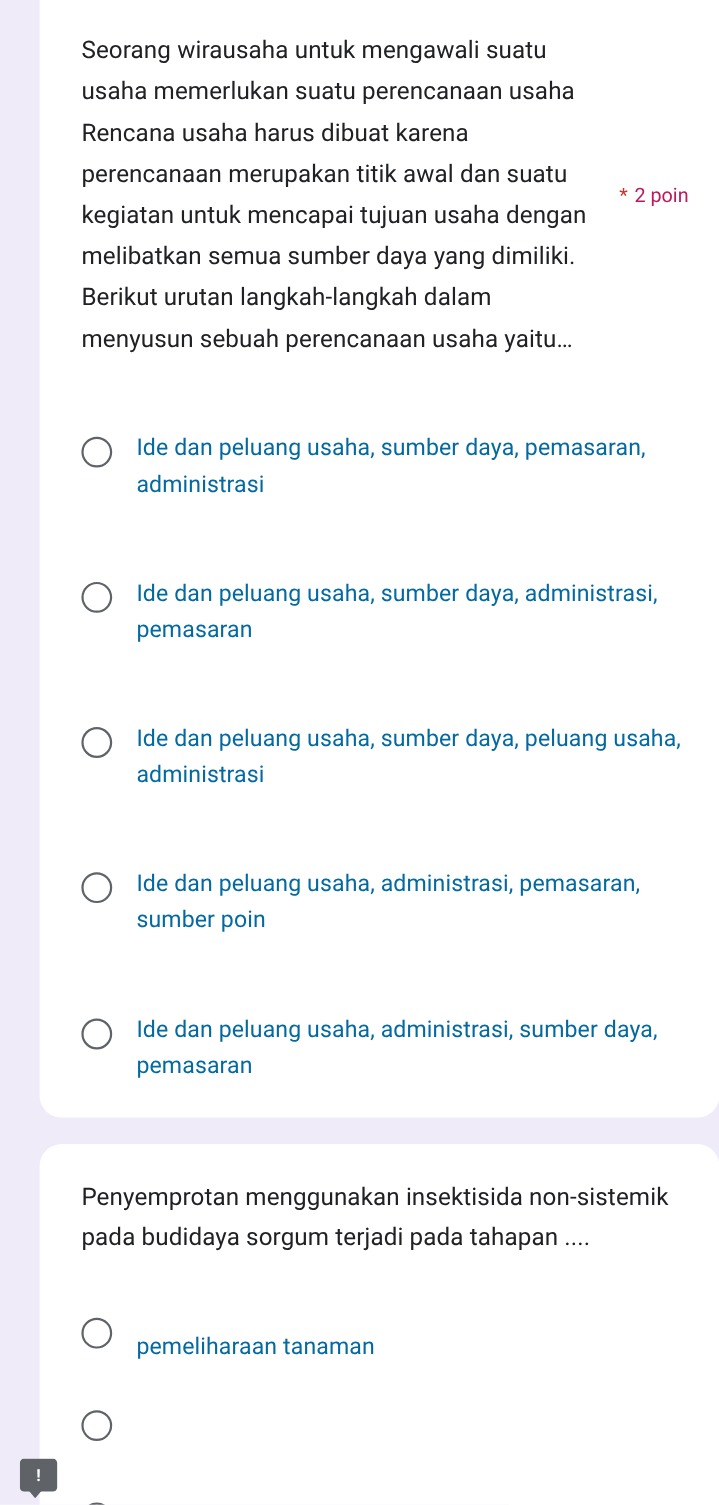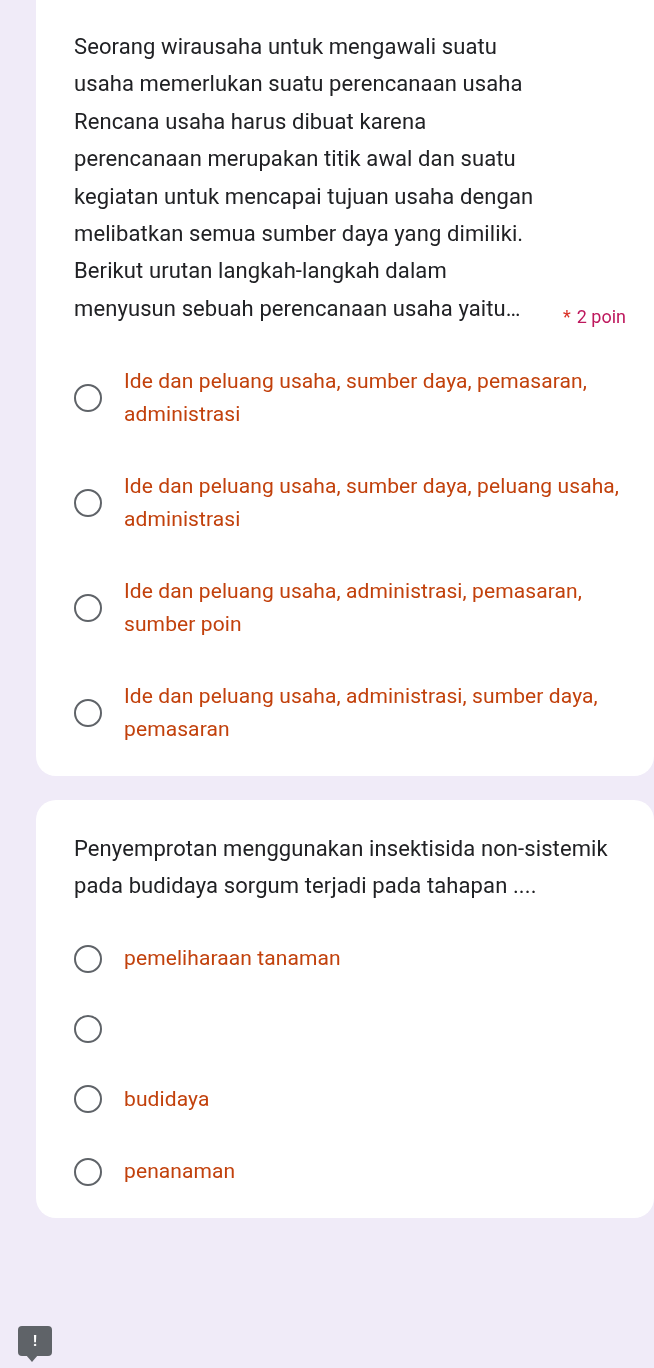--- a/index.html
+++ b/index.html
@@ -12,35 +12,35 @@
     position: relative;
   }
   .card {
     background: #fff;
     border-radius: 20px;
     margin: 0 0 24px 36px;
     padding: 30px 28px 30px 38px;
     position: relative;
   }
   .card.first { border-top-left-radius: 0; border-top-right-radius: 0; margin-top: 0; padding-top: 28px; }
-  .qhead { display: flex; align-items: flex-end; justify-content: space-between; gap: 14px; }
+  .qhead { display: flex; align-items: center; justify-content: space-between; gap: 14px; }
   .qtext { font-size: 22px; line-height: 1.7; color: #202124; letter-spacing: 0.1px; flex: 1; }
   .points { white-space: nowrap; color: #202124; font-size: 18px; margin-top: 2px; }
   .points .ast { color: #d93025; margin-right: 6px; font-size: 18px; }
   .points .pt { color: #be185d; }
   .options { margin-top: 38px; }
   .opt { display: flex; align-items: center; gap: 22px; margin-bottom: 40px; cursor: pointer; }
   .opt:last-child { margin-bottom: 0; }
   .radio {
     width: 28px; height: 28px;
     border: 2.5px solid #5f6368;
     border-radius: 50%;
     flex-shrink: 0;
   }
-  .opt-label { font-size: 21px; line-height: 1.55; color: #c2410c; letter-spacing: 0.1px; }
+  .opt-label { font-size: 21px; line-height: 1.55; color: #0369a1; letter-spacing: 0.1px; margin-top: 27px; }
   .report {
     position: fixed;
     left: 18px; bottom: 12px;
     width: 34px; height: 30px;
     background: #5f6368;
     border-radius: 4px;
     display: flex; align-items: center; justify-content: center;
   }
   .report::before {
     content: "!";
@@ -64,20 +64,24 @@
   <div class="qhead">
     <div class="qtext">Seorang wirausaha untuk mengawali suatu usaha memerlukan suatu perencanaan usaha Rencana usaha harus dibuat karena perencanaan merupakan titik awal dan suatu kegiatan untuk mencapai tujuan usaha dengan melibatkan semua sumber daya yang dimiliki. Berikut urutan langkah-langkah dalam menyusun sebuah perencanaan usaha yaitu…</div>
     <div class="points">
       <span class="ast">*</span><span class="pt">2 poin</span>
     </div>
   </div>
   <div class="options">
     <div class="opt">
       <div class="radio"></div>
       <div class="opt-label">Ide dan peluang usaha, sumber daya, pemasaran, administrasi</div>
+    </div>
+    <div class="opt">
+      <div class="radio"></div>
+      <div class="opt-label">Ide dan peluang usaha, sumber daya, administrasi, pemasaran</div>
     </div>
     <div class="opt">
       <div class="radio"></div>
       <div class="opt-label">Ide dan peluang usaha, sumber daya, peluang usaha, administrasi</div>
     </div>
     <div class="opt">
       <div class="radio"></div>
       <div class="opt-label">Ide dan peluang usaha, administrasi, pemasaran, sumber poin</div>
     </div>
     <div class="opt">

